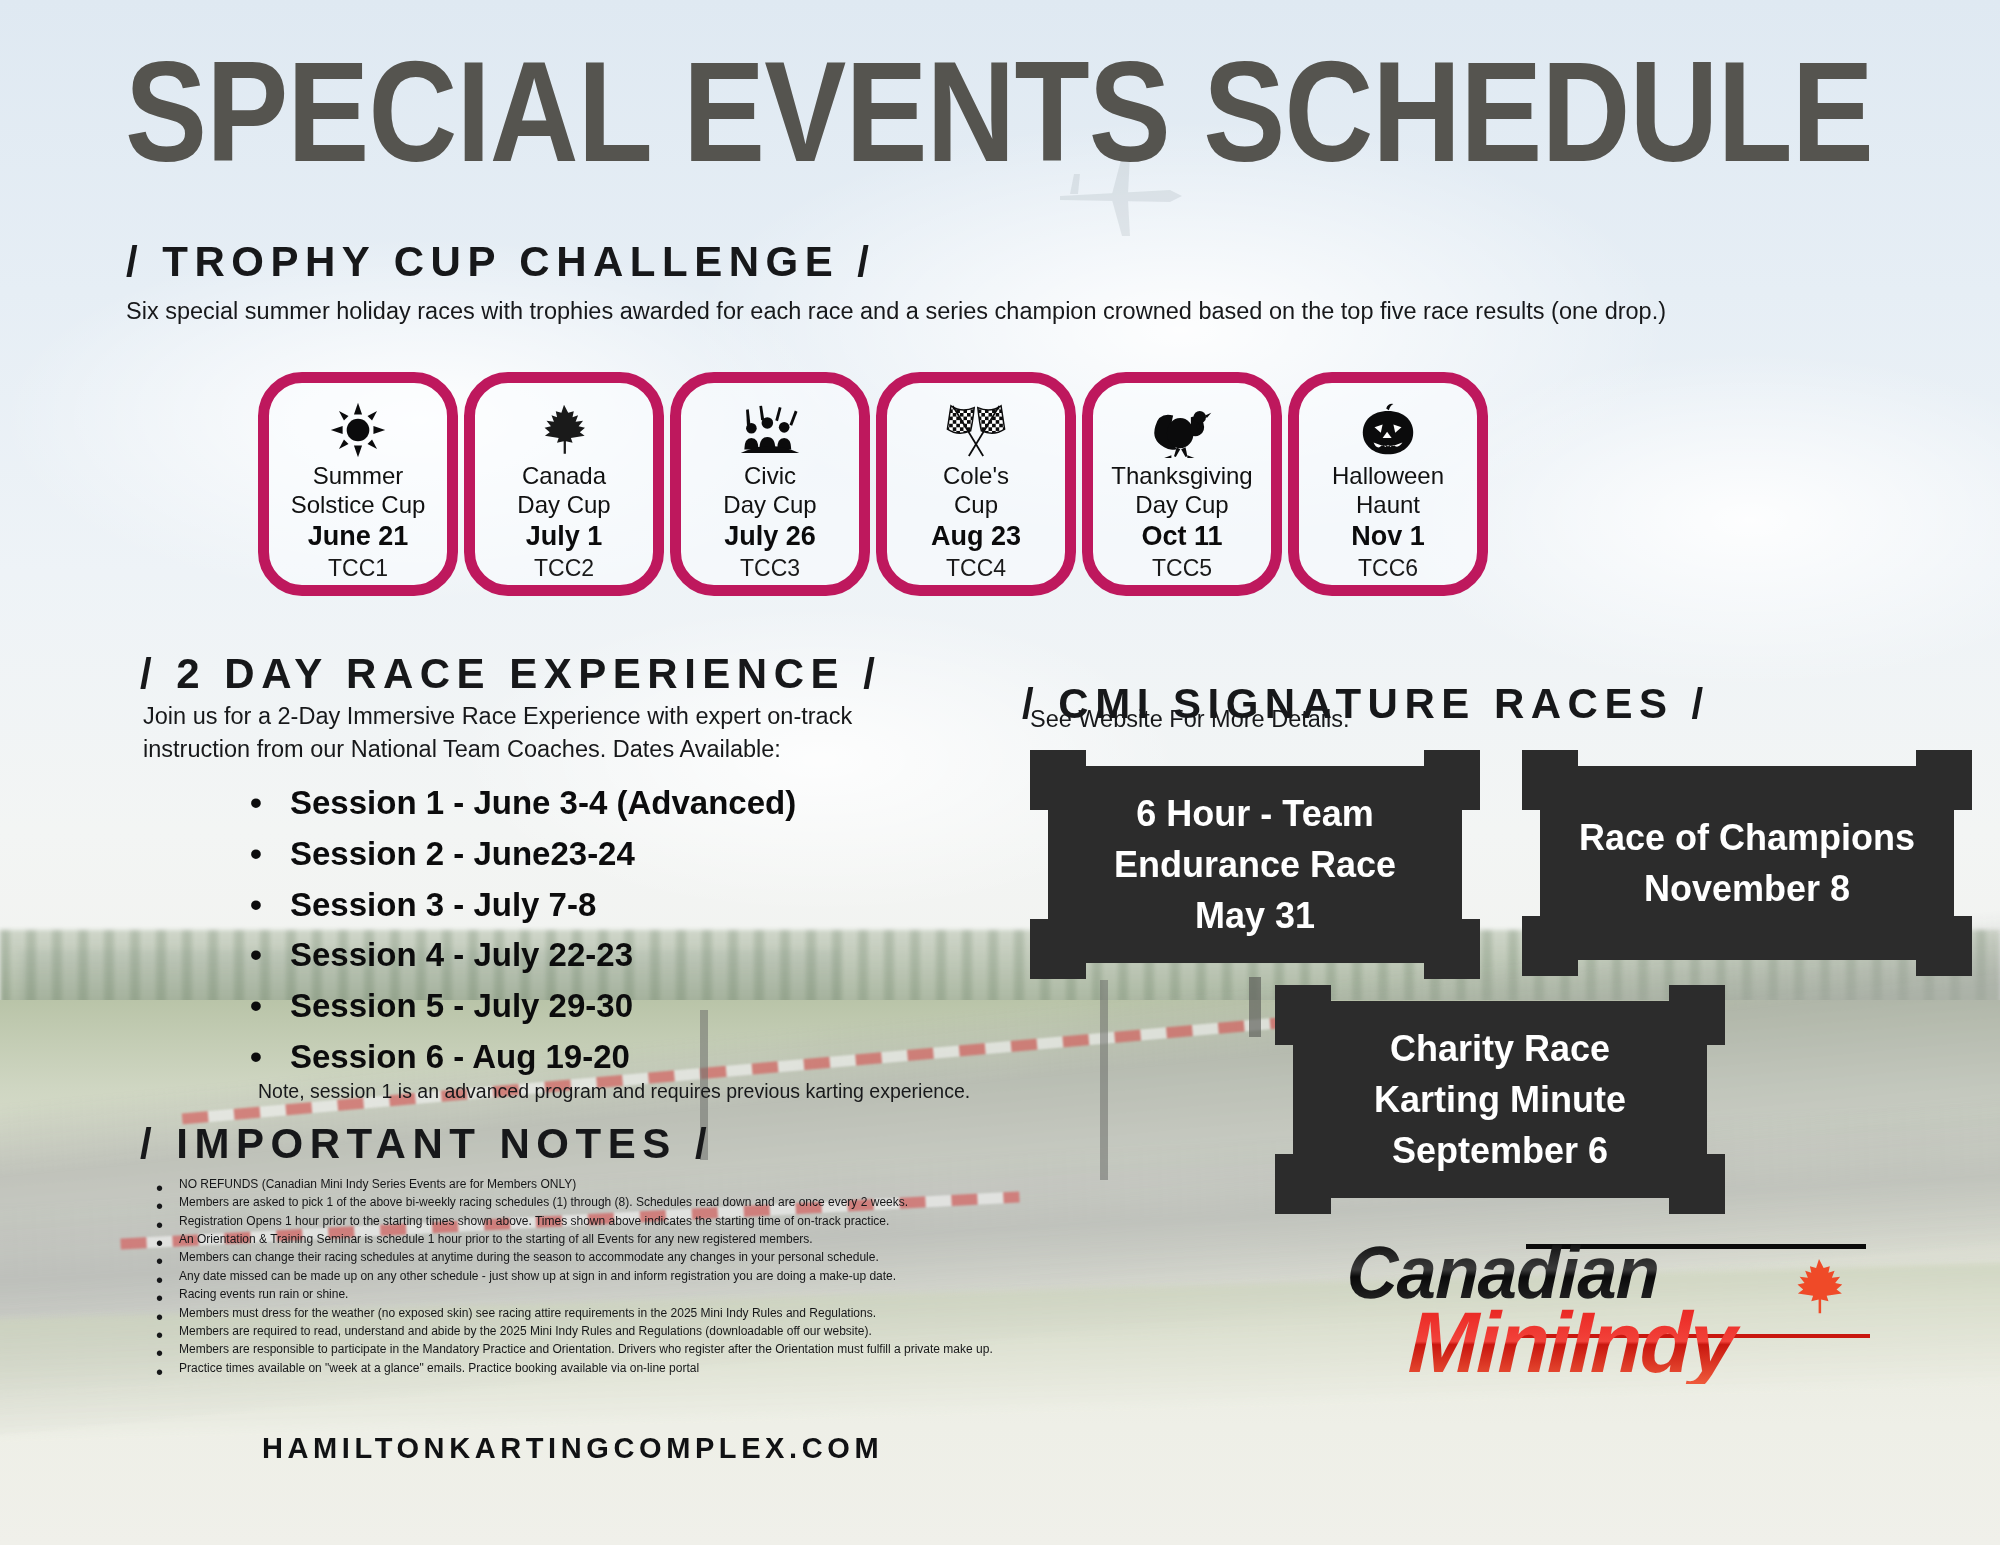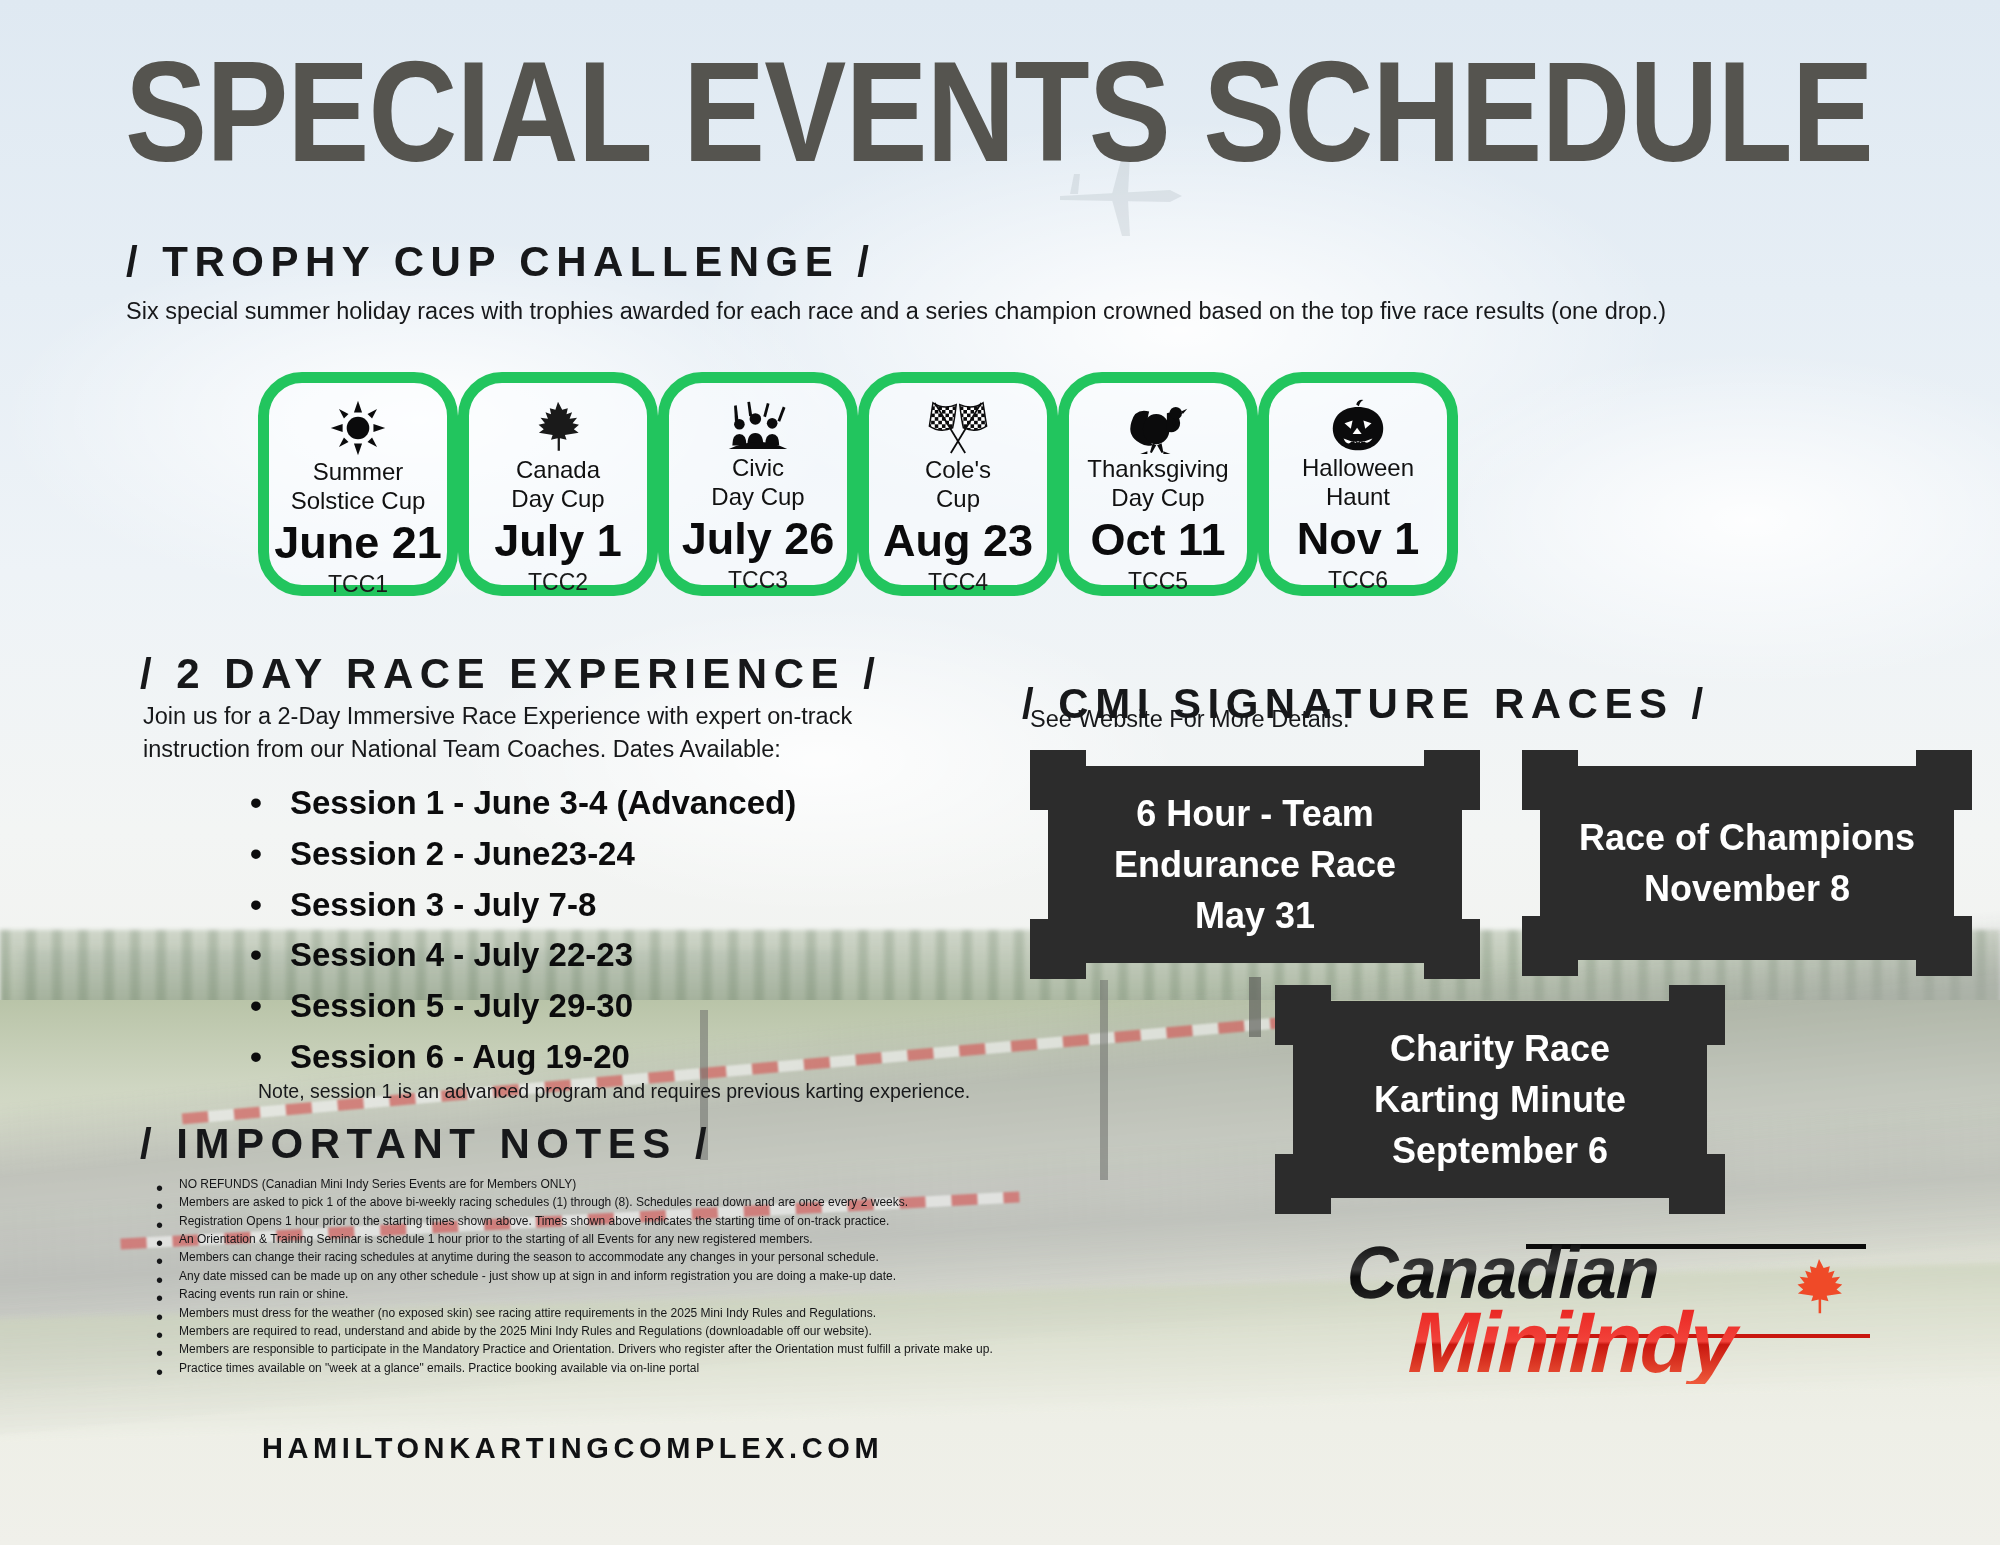--- a/index.html
+++ b/index.html
@@ -104,32 +104,33 @@
   
   #trophy-head { position: absolute; left: 126px; top: 238px; }
   #trophy-lead { position: absolute; left: 126px; top: 298px; }
 
   .badges {
     position: absolute; left: 258px; top: 372px;
     display: flex; gap: 0px;
   }
   .badge {
     width: 200px; height: 224px;
-    border: 11px solid #22c55e;
+    border: 11px solid #be185d;
     border-radius: 44px;
     background: rgba(252,253,255,0.5);
     display: flex; flex-direction: column; align-items: center;
     padding-top: 16px;
+    margin-right: 6px;
   }
   .badge-icon { height: 62px; display: flex; align-items: center; justify-content: center; }
   .badge-l1, .badge-l2 {
     font-size: 24px; color: #111; line-height: 1.16; margin-top: 1px;
   }
   .badge-date {
-    font-weight: 700; font-size: 45px; color: #0b0b0c; line-height: 1.1; margin-top: 3px;
+    font-weight: 700; font-size: 27px; color: #0b0b0c; line-height: 1.1; margin-top: 3px;
   }
   .badge-code { font-size: 23px; color: #1a1a1a; margin-top: 4px; }
 
   
   #twoday-head { position: absolute; left: 140px; top: 650px; }
   #twoday-lead {
     position: absolute; left: 143px; top: 700px; width: 800px;
     font-size: 23.5px; line-height: 1.42; color: #17181a;
   }
   .sessions {

